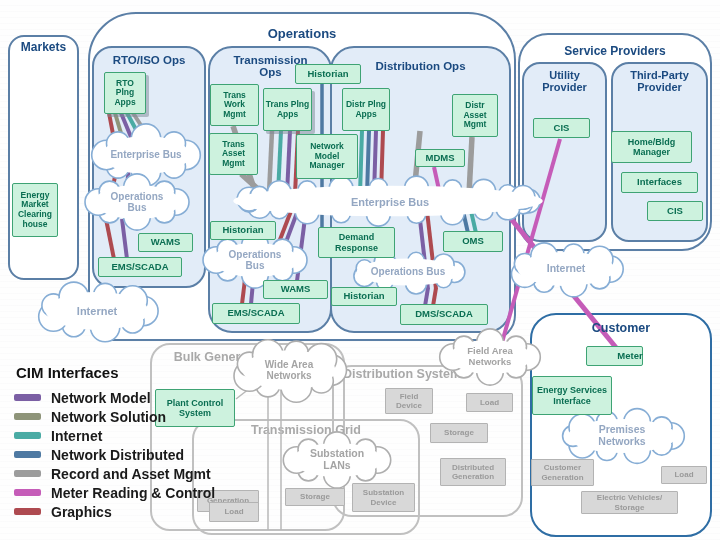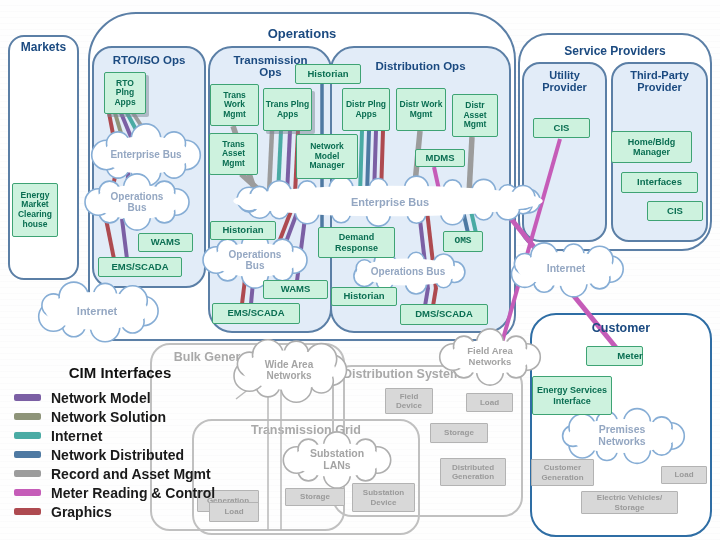--- a/index.html
+++ b/index.html
@@ -35,21 +35,21 @@
   }
   
   .clb{position:absolute;z-index:2;text-align:center;font-weight:bold;
        transform:translate(-50%,-50%);line-height:1.12;}
   .clb.b{color:#94a7c2;}
   .clb.g{color:#a4a4a4;}
   #lines{position:absolute;left:0;top:0;z-index:1;pointer-events:none;}
   .thin{stroke:#b9b9b9;stroke-width:1.5;}
   
   #legend{position:absolute;left:14px;top:364px;width:210px;z-index:3;}
-  #legend .lt{font-size:15px;font-weight:bold;color:#111;margin:0 0 7px 2px;text-align:center;}
+  #legend .lt{font-size:15px;font-weight:bold;color:#111;margin:0 0 7px 2px;}
   .lrow{display:flex;align-items:center;height:19px;}
   .lsw{width:27px;height:7px;border-radius:2px;margin-right:10px;flex:none;}
   .llb{font-size:14px;font-weight:bold;color:#1a1a1a;white-space:nowrap;}
 </style>
 </head>
 <body>
 
 <div id="stage">
 
   <div class="abs ob" style="left:8px;top:35px;width:71px;height:245px;border-radius:16px;"></div>
@@ -291,38 +291,38 @@
   <div class="clb g" style="left:337px;top:460px;width:82px;font-size:10.5px;">Substation LANs</div>
 
   <div class="abs gb shadow" style="left:104px;top:72px;width:42px;height:42px;">RTO Plng Apps</div>
   <div class="abs gb" style="left:12px;top:183px;width:46px;height:54px;">Energy Market Clearing house</div>
   <div class="abs gb" style="left:210px;top:84px;width:49px;height:42px;">Trans Work Mgmt</div>
   <div class="abs gb shadow" style="left:263px;top:88px;width:49px;height:43px;">Trans Plng Apps</div>
   <div class="abs gb" style="left:209px;top:133px;width:49px;height:42px;">Trans Asset Mgmt</div>
   <div class="abs gb" style="left:296px;top:134px;width:62px;height:45px;">Network Model Manager</div>
   <div class="abs gb f9" style="left:295px;top:64px;width:66px;height:20px;">Historian</div>
   <div class="abs gb" style="left:342px;top:88px;width:48px;height:43px;">Distr Plng Apps</div>
-  <div class="abs gb" style="left:396px;top:88px;width:50px;height:43px;">Distr Work Mgmt</div>
   <div class="abs gb" style="left:452px;top:94px;width:46px;height:43px;">Distr Asset Mgmt</div>
   <div class="abs gb f9" style="left:415px;top:149px;width:50px;height:18px;">MDMS</div>
   <div class="abs gb f9" style="left:210px;top:221px;width:66px;height:19px;">Historian</div>
   <div class="abs gb f9" style="left:138px;top:233px;width:55px;height:19px;">WAMS</div>
   <div class="abs gb f9" style="left:98px;top:257px;width:84px;height:20px;">EMS/SCADA</div>
   <div class="abs gb f9" style="left:318px;top:227px;width:77px;height:31px;font-size:9px;">Demand Response</div>
-  <div class="abs gb f9" style="left:443px;top:231px;width:40px;height:21px;font-family:Liberation Mono, monospace;">OMS</div>
+  <div class="abs gb f9" style="left:443px;top:231px;width:60px;height:21px;">OMS</div>
   <div class="abs gb f9" style="left:263px;top:280px;width:65px;height:19px;">WAMS</div>
   <div class="abs gb f9" style="left:212px;top:303px;width:88px;height:21px;">EMS/SCADA</div>
   <div class="abs gb f9" style="left:331px;top:287px;width:66px;height:19px;">Historian</div>
   <div class="abs gb f9" style="left:400px;top:304px;width:88px;height:21px;">DMS/SCADA</div>
   <div class="abs gb f9" style="left:533px;top:118px;width:57px;height:20px;">CIS</div>
   <div class="abs gb" style="left:611px;top:131px;width:81px;height:32px;font-size:9px;">Home/Bldg Manager</div>
   <div class="abs gb f9" style="left:621px;top:172px;width:77px;height:21px;">Interfaces</div>
   <div class="abs gb f9" style="left:647px;top:201px;width:56px;height:20px;">CIS</div>
   <div class="abs gb f9" style="left:586px;top:346px;width:57px;height:20px;padding-left:32px;">Meter</div>
   <div class="abs gb" style="left:532px;top:376px;width:80px;height:39px;font-size:9px;">Energy Services Interface</div>
+  <div class="abs gb" style="left:155px;top:389px;width:80px;height:38px;font-size:9px;">Plant Control System</div>
 
   <div class="abs dv" style="left:385px;top:388px;width:48px;height:26px;">Field Device</div>
   <div class="abs dv" style="left:466px;top:393px;width:47px;height:19px;">Load</div>
   <div class="abs dv" style="left:430px;top:423px;width:58px;height:20px;">Storage</div>
   <div class="abs dv" style="left:440px;top:458px;width:66px;height:28px;">Distributed Generation</div>
   <div class="abs dv" style="left:197px;top:490px;width:62px;height:22px;">Generation</div>
   <div class="abs dv" style="left:285px;top:488px;width:60px;height:18px;">Storage</div>
   <div class="abs dv" style="left:209px;top:502px;width:50px;height:20px;">Load</div>
   <div class="abs dv" style="left:352px;top:483px;width:63px;height:29px;">Substation Device</div>
   <div class="abs dv" style="left:531px;top:459px;width:63px;height:27px;">Customer Generation</div>

